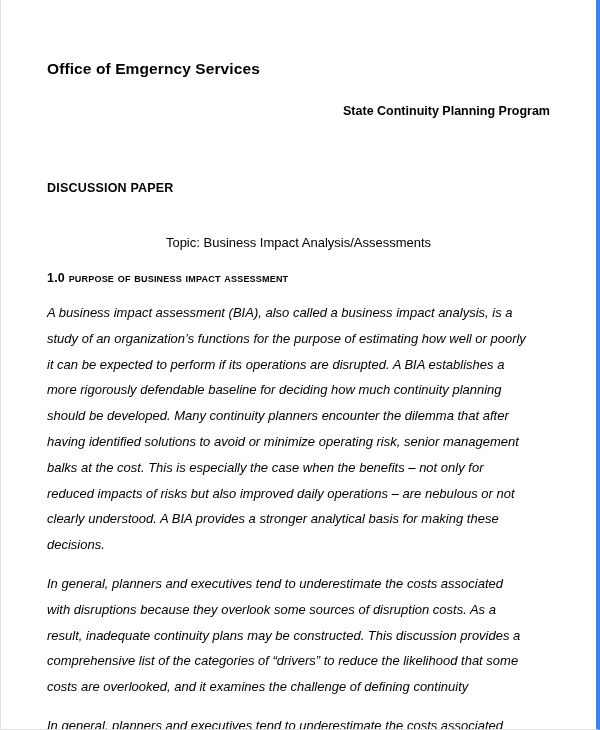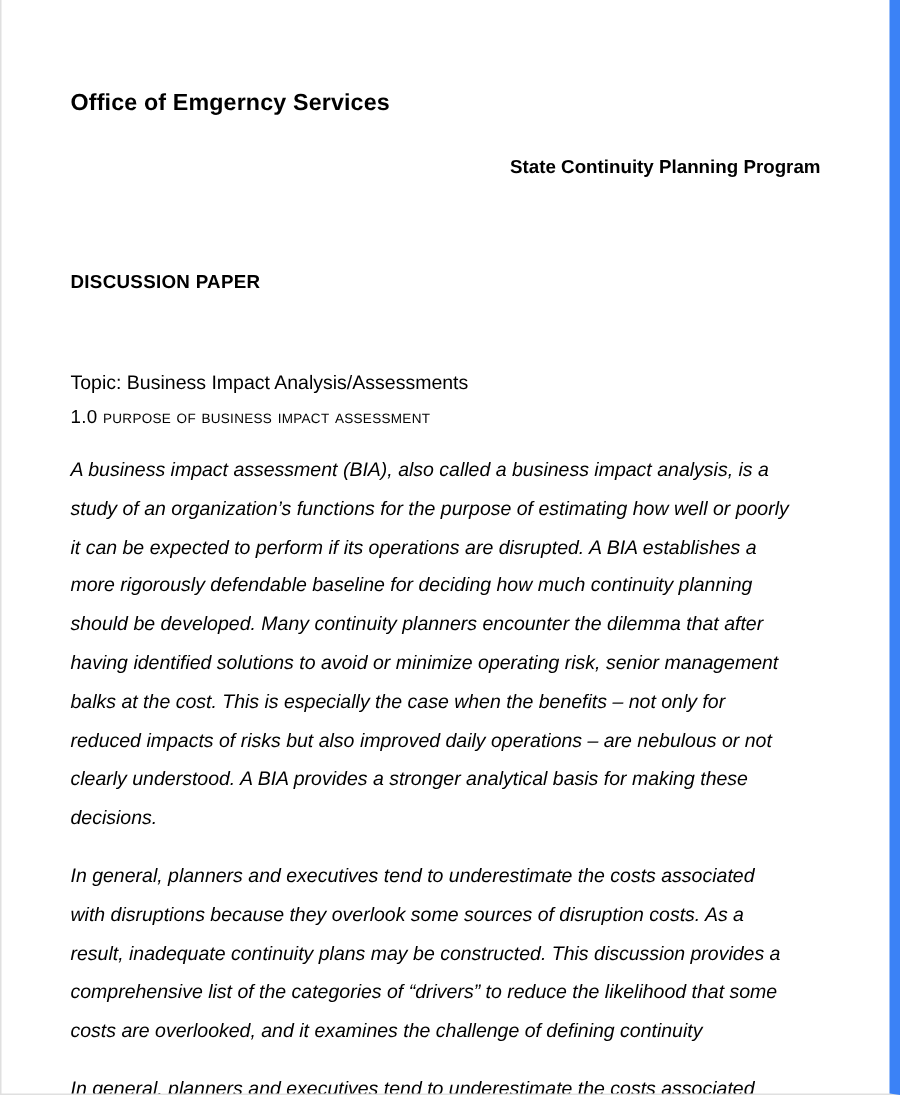--- a/index.html
+++ b/index.html
@@ -10,21 +10,21 @@
   body {
     font-family: "Liberation Sans", sans-serif;
     color: #000000;
   }
   .page {
     position: relative;
     width: 600px;
     height: 730px;
     background: #ffffff;
     border-left: 1px solid #e0e0e0;
-    border-right: 7px solid #3b82f6;
+    border-right: 4px solid #3b82f6;
     border-bottom: 1px solid #e0e0e0;
     box-sizing: border-box;
     overflow: hidden;
   }
   .doc-body {
     position: absolute;
     left: 46px;
     right: 46px;
     top: 0;
   }
@@ -56,33 +56,32 @@
     text-align: left;
     font-size: 12.5px;
     font-weight: bold;
     letter-spacing: 0.2px;
   }
   .topic-line {
     position: absolute;
     left: 0;
     right: 0;
     top: 235px;
-    text-align: left;
+    text-align: center;
     font-size: 13px;
     font-weight: normal;
-    margin-top: 12px;
   }
 
   
   .section-heading {
     position: absolute;
     left: 0;
     top: 271px;
     font-size: 12.5px;
-    font-weight: normal;
+    font-weight: bold;
     font-variant: small-caps;
     text-transform: lowercase;
     letter-spacing: 0.2px;
     white-space: nowrap;
   }
   .section-heading::first-letter {
     text-transform: none;
   }
 
   

